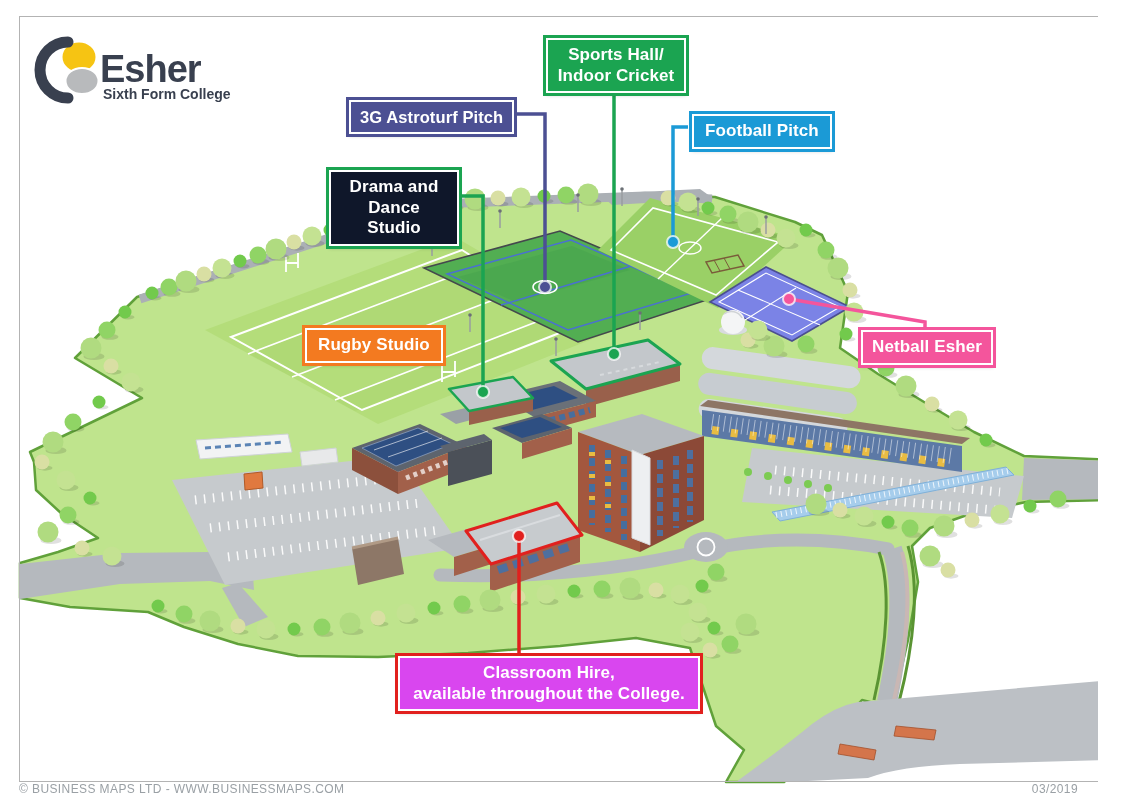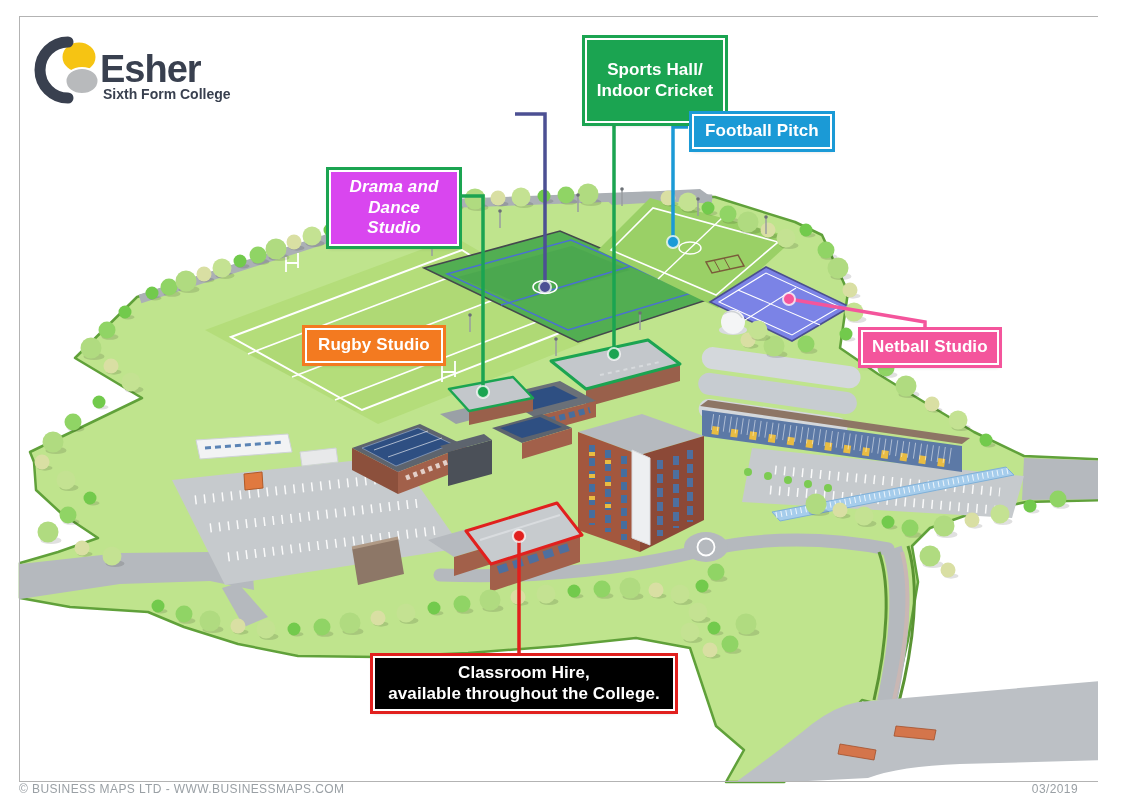--- a/index.html
+++ b/index.html
@@ -5,21 +5,21 @@
   html,body{margin:0;padding:0;background:#fff;}
   .page{position:relative;width:1098px;height:800px;background:#ffffff;overflow:hidden;
         font-family:"Liberation Sans",sans-serif;}
   .frame{position:absolute;left:19px;top:16px;width:1093px;height:766px;
          border:1px solid #b3b3b3;box-sizing:border-box;pointer-events:none;}
   .map-svg{position:absolute;left:0;top:0;}
   .logo{position:absolute;left:34px;top:34px;}
   .map-label{position:absolute;color:#fff;font-weight:bold;font-size:17px;line-height:1.22;
              text-align:center;white-space:pre-line;border:2px solid #ffffff;
              padding:5px 11px;letter-spacing:.1px;box-sizing:content-box;}
-  .lbl-sports{left:546px;top:38px;width:118px;padding:20px 9px;margin-left:39px;}
+  .lbl-sports{left:546px;top:38px;width:118px;padding:5px 9px;}
   .lbl-astro{left:349px;top:100px;font-size:16.5px;padding:5px 9px;}
   .lbl-football{left:692px;top:114px;}
   .lbl-drama{left:329px;top:170px;width:104px;}
   .lbl-rugby{left:305px;top:328px;}
   .lbl-netball{left:861px;top:330px;padding:5px 9px;}
   .lbl-classroom{left:373px;top:656px;width:272px;padding:5px 13px;}
   .footer{position:absolute;bottom:4px;font-size:12px;color:#9aa0a5;letter-spacing:.4px;}
   .footer-left{left:19px;}
   .footer-right{right:20px;}
 </style>
@@ -438,24 +438,25 @@
       <ellipse cx="45" cy="23" rx="17.5" ry="15.5" stroke="#ffffff" stroke-width="2" fill="#f6c413"></ellipse>
       <ellipse cx="48" cy="47" rx="16.5" ry="13" stroke="#ffffff" stroke-width="2" fill="#b8babc"></ellipse>
       <path d="M 34,8 A 28,28 0 0 0 34,64" fill="none" stroke-width="11" stroke-linecap="round" stroke="#39404f"></path>
     </g>
     <text x="66" y="48" font-size="38" font-weight="bold" letter-spacing="-1" fill="#39404f">Esher</text>
     <text x="69" y="65" font-size="14" font-weight="bold" fill="#39404f">Sixth Form College</text>
   </svg>
 
   <div class="map-label lbl-sports" style="background-color: rgb(27, 164, 81); box-shadow: rgb(27, 164, 81) 0px 0px 0px 3px, rgba(0, 0, 0, 0.22) 0px 2px 4px;">Sports Hall/
 Indoor Cricket</div>
+  <div class="map-label lbl-astro" style="background-color: rgb(76, 80, 147); box-shadow: rgb(76, 80, 147) 0px 0px 0px 3px, rgba(0, 0, 0, 0.22) 0px 2px 4px;">3G Astroturf Pitch</div>
   <div class="map-label lbl-football" style="background-color: rgb(27, 154, 214); box-shadow: rgb(27, 154, 214) 0px 0px 0px 3px, rgba(0, 0, 0, 0.22) 0px 2px 4px;">Football Pitch</div>
-  <div class="map-label lbl-drama" style="background-color: #d946ef; box-shadow: rgb(27, 164, 81) 0px 0px 0px 3px, rgba(0, 0, 0, 0.22) 0px 2px 4px; font-style: italic;">Drama and
+  <div class="map-label lbl-drama" style="background-color: #0f172a; box-shadow: rgb(27, 164, 81) 0px 0px 0px 3px, rgba(0, 0, 0, 0.22) 0px 2px 4px;">Drama and
 Dance Studio</div>
   <div class="map-label lbl-rugby" style="background-color: rgb(243, 122, 32); box-shadow: rgb(243, 122, 32) 0px 0px 0px 3px, rgba(0, 0, 0, 0.22) 0px 2px 4px;">Rugby Studio</div>
-  <div class="map-label lbl-netball" style="background-color: rgb(244, 85, 156); box-shadow: rgb(244, 85, 156) 0px 0px 0px 3px, rgba(0, 0, 0, 0.22) 0px 2px 4px;">Netball Studio</div>
-  <div class="map-label lbl-classroom" style="background-color: #000000; box-shadow: rgb(225, 32, 30) 0px 0px 0px 3px, rgba(0, 0, 0, 0.22) 0px 2px 4px;">Classroom Hire,
+  <div class="map-label lbl-netball" style="background-color: rgb(244, 85, 156); box-shadow: rgb(244, 85, 156) 0px 0px 0px 3px, rgba(0, 0, 0, 0.22) 0px 2px 4px;">Netball Esher</div>
+  <div class="map-label lbl-classroom" style="background-color: #d946ef; box-shadow: rgb(225, 32, 30) 0px 0px 0px 3px, rgba(0, 0, 0, 0.22) 0px 2px 4px; margin-left: 25px;">Classroom Hire,
 available throughout the College.</div>
 
   <div class="frame"></div>
   <div class="footer footer-left">© BUSINESS MAPS LTD - WWW.BUSINESSMAPS.COM</div>
   <div class="footer footer-right">03/2019</div>
 </div>
 
 </body></html>

